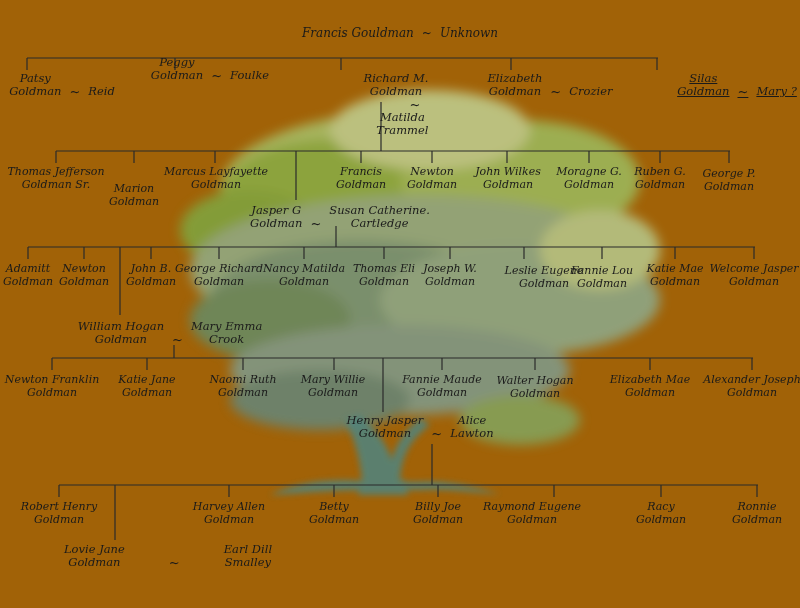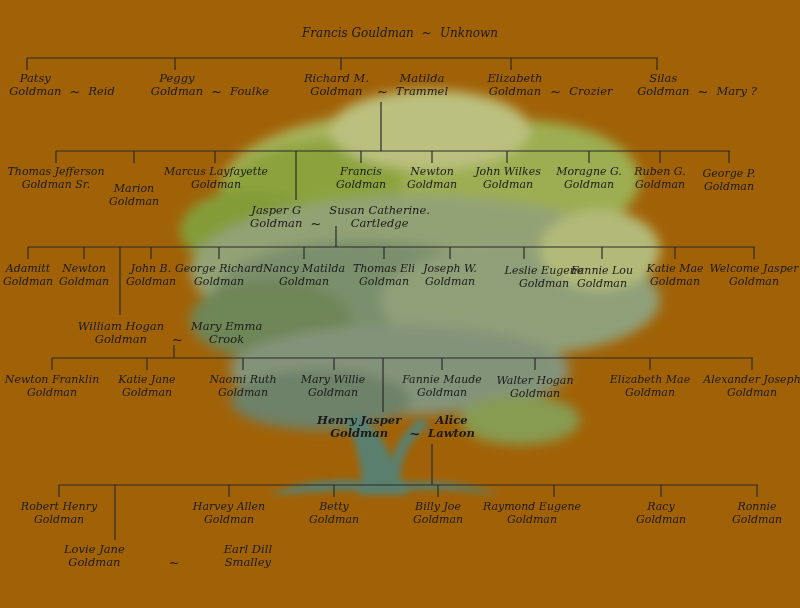--- a/index.html
+++ b/index.html
@@ -133,48 +133,48 @@
   </div>
 
   <div class="couple" style="left:62px; top:72px;">
     <div class="person">
         <span>Patsy</span>
         <span>Goldman</span>
       </div>
     <span class="tilde">~</span>
     <span>Reid</span>
   </div>
-  <div class="couple" style="left:210px; top:72px;justify-content:flex-end;">
+  <div class="couple" style="left:210px; top:56px;justify-content:flex-end;">
     <div class="person">
         <span>Peggy</span>
         <span>Goldman</span>
       </div>
     <span class="tilde">~</span>
     <span>Foulke</span>
   </div>
-  <div class="couple" style="left:376px; top:72px;">
+  <div class="couple" style="left:396px; top:72px;flex-direction:column;">
     <div class="person">
         <span>Richard M.</span>
         <span>Goldman</span>
       </div>
     <span class="tilde">~</span>
     <div class="person">
         <span>Matilda</span>
         <span>Trammel</span>
       </div>
   </div>
   <div class="couple" style="left:550px; top:72px;">
     <div class="person">
         <span>Elizabeth</span>
         <span>Goldman</span>
       </div>
     <span class="tilde">~</span>
     <span>Crozier</span>
   </div>
-  <div class="couple" style="left:697px; top:72px;">
+  <div class="couple" style="left:737px; top:72px;text-decoration:underline;">
     <div class="person">
         <span>Silas</span>
         <span>Goldman</span>
       </div>
     <span class="tilde">~</span>
     <span>Mary ?</span>
   </div>
 
   <div class="node" style="left:56px; top:165px;">
       <span>Thomas Jefferson</span>
@@ -289,21 +289,21 @@
       <span>Goldman</span>
     </div>
   <div class="node" style="left:243px; top:373px;">
       <span>Naomi Ruth</span>
       <span>Goldman</span>
     </div>
   <div class="node" style="left:333px; top:373px;">
       <span>Mary Willie</span>
       <span>Goldman</span>
     </div>
-  <div class="couple" style="left:396px; top:414px;font-weight:bold;">
+  <div class="couple" style="left:420px; top:414px;">
     <div class="person">
         <span>Henry Jasper</span>
         <span>Goldman</span>
       </div>
     <span class="tilde">~</span>
     <div class="person">
         <span>Alice</span>
         <span>Lawton</span>
       </div>
   </div>

